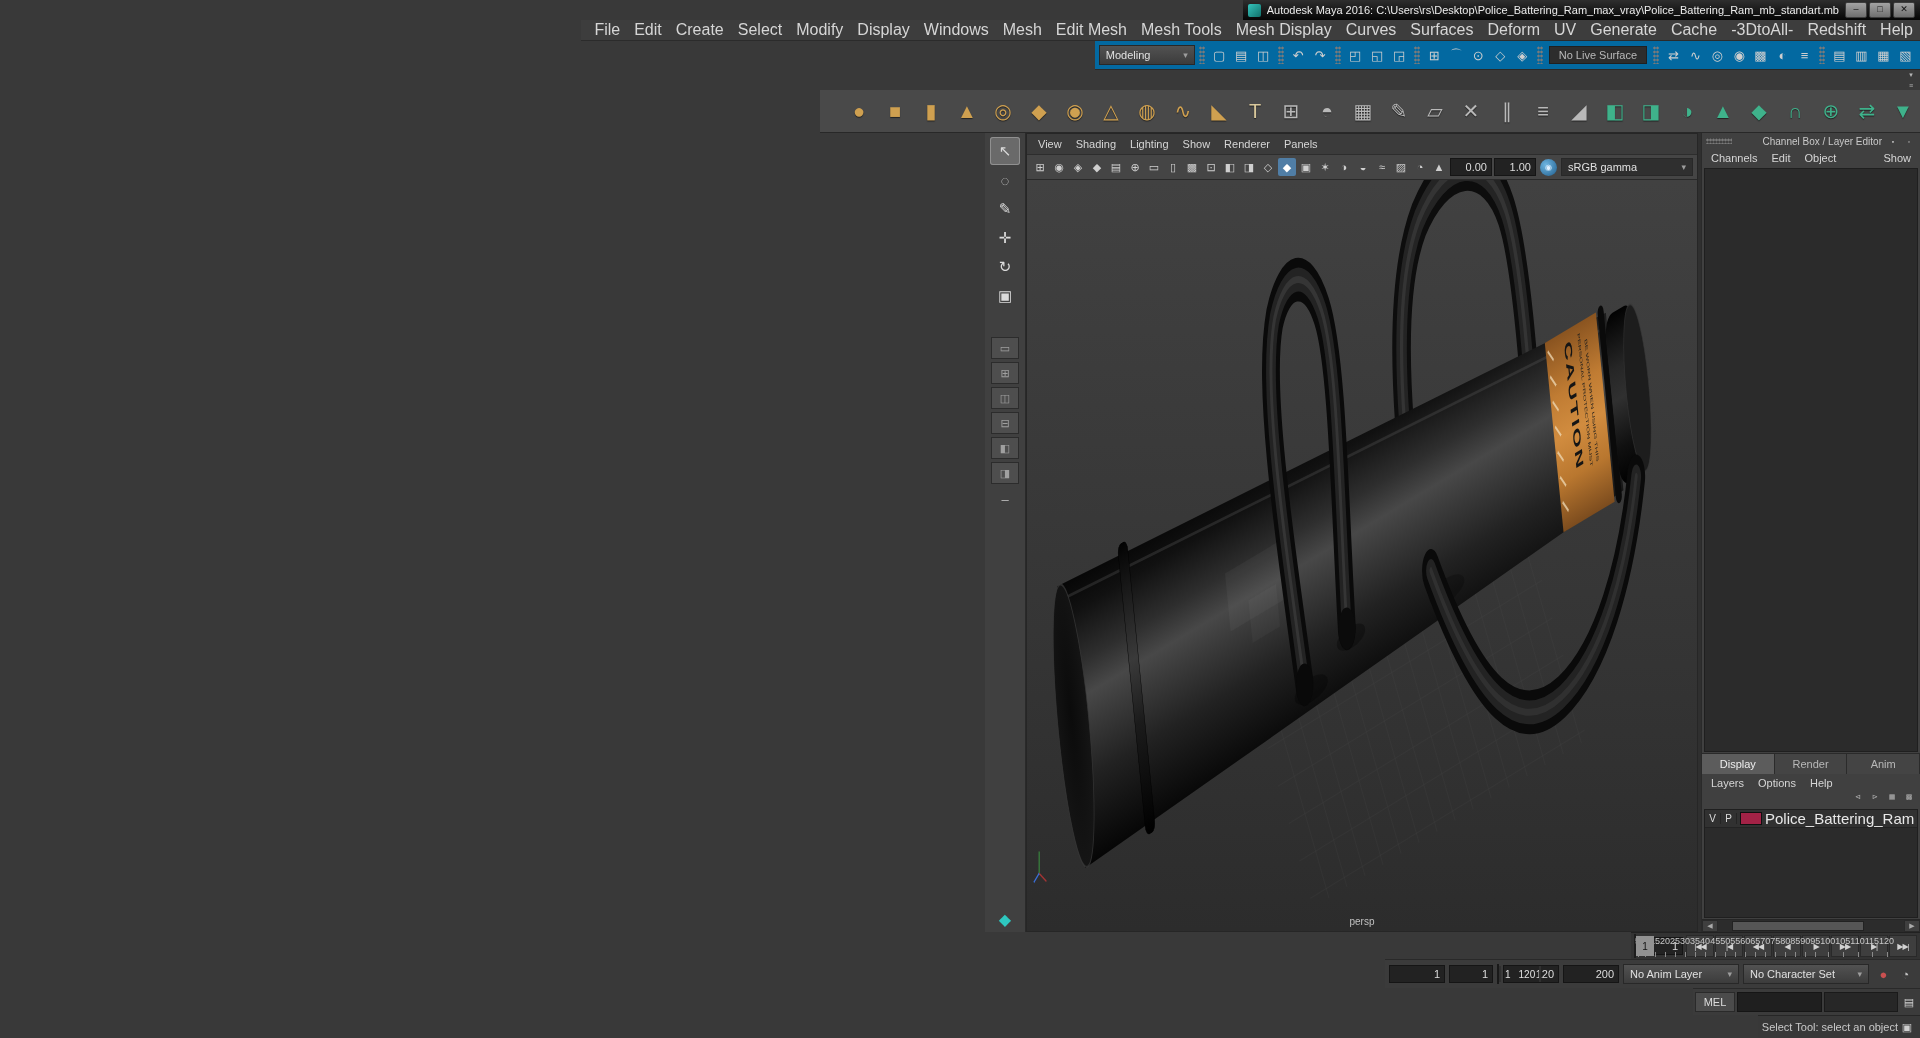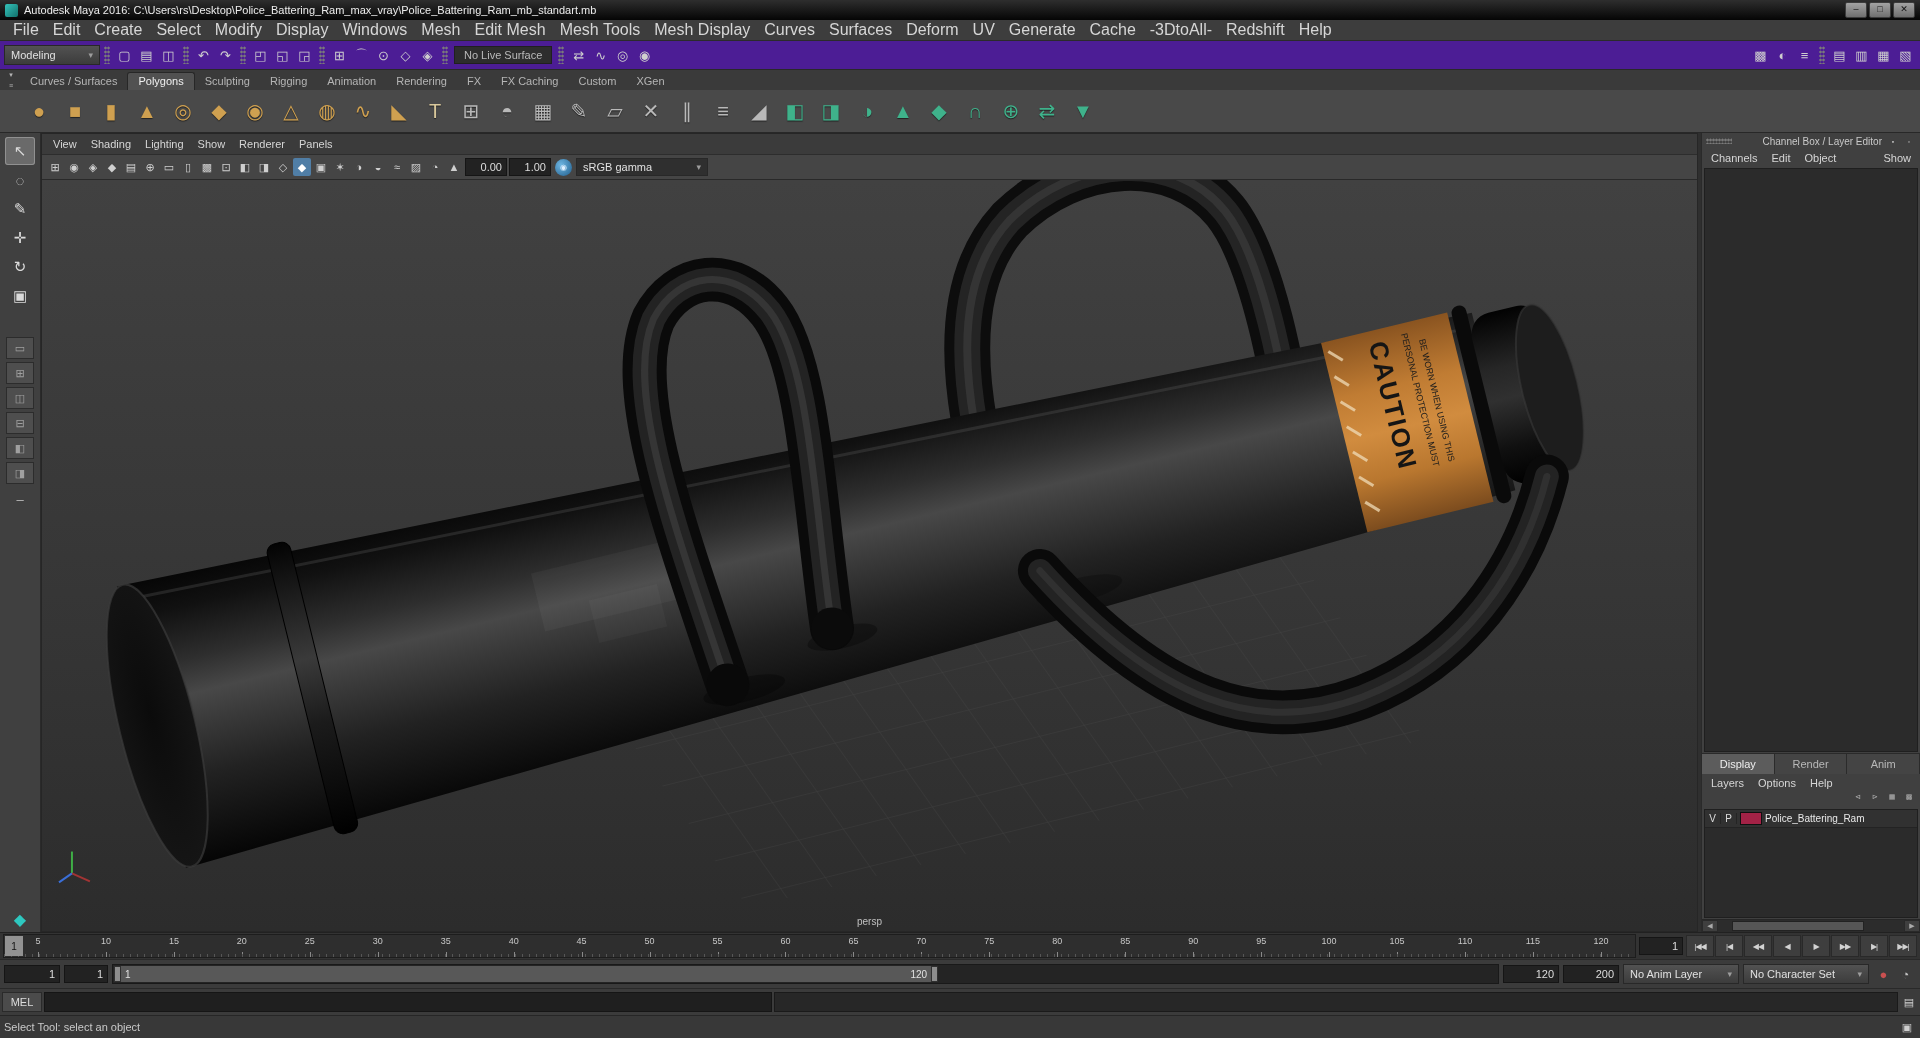--- a/index.html
+++ b/index.html
@@ -1,32 +1,32 @@
 <!DOCTYPE html>
 <html><head>
 <meta charset="utf-8">
 <style>
   html,body{margin:0;padding:0;background:#222;}
   .app{width:1920px;height:1038px;display:flex;flex-direction:column;background:#393939;
-       font-family:"Liberation Sans",sans-serif;font-size:12px;color:#ccc;overflow:hidden;user-select:none;}
+       font-family:"Liberation Sans",sans-serif;font-size:12px;color:#ccc;overflow:hidden;user-select:none;align-items:flex-end;}
 
   
   .titlebar{height:20px;flex:0 0 auto;background:linear-gradient(#2e2e2e,#050505);display:flex;align-items:center;padding:0 5px;gap:6px;}
   .app-icon{width:13px;height:13px;border-radius:2px;background:linear-gradient(135deg,#35c4bc,#11706a);flex:0 0 auto;}
   .title-text{font-size:11px;color:#ececec;white-space:nowrap;overflow:hidden;}
   .win-controls{margin-left:auto;display:flex;gap:2px;}
   .win-btn{width:20px;height:14px;background:linear-gradient(#a2a2a2,#6f6f6f);color:#111;font-size:9px;line-height:13px;text-align:center;border:1px solid #3c3c3c;border-radius:2px;}
 
   
   .menubar{height:20px;flex:0 0 auto;background:#3d3d3d;display:flex;align-items:center;padding-left:6px;border-bottom:1px solid #2b2b2b;}
   .menu-item{padding:0 7px;color:#d6d6d6;font-size:16px;white-space:nowrap;cursor:default;}
   .menu-item.small{font-size:11px;}
 
   
-  .statusline{height:28px;flex:0 0 auto;background:#4c1d95;display:flex;align-items:center;padding:0 4px;border-bottom:1px solid #292929;}
+  .statusline{height:28px;flex:0 0 auto;background:#0369a1;display:flex;align-items:center;padding:0 4px;border-bottom:1px solid #292929;}
   .dd{background:linear-gradient(#525252,#3c3c3c);border:1px solid #282828;height:20px;display:flex;align-items:center;justify-content:space-between;padding:0 6px;font-size:11px;color:#e0e0e0;box-sizing:border-box;}
   .menuset{width:96px;flex:0 0 auto;}
   .caret{font-size:9px;color:#9d9d9d;margin-left:4px;}
   .grip{width:6px;height:18px;margin:0 4px;background-image:radial-gradient(#7a7a7a 1px,transparent 1.2px);background-size:3px 4px;flex:0 0 auto;}
   .grip.h{width:26px;height:6px;margin:0;}
   .igroup{display:flex;align-items:center;gap:1px;}
   .icon-btn{width:21px;height:21px;display:flex;align-items:center;justify-content:center;color:#cfcfcf;font-size:13px;border-radius:2px;flex:0 0 auto;}
   .icon-btn.sm{width:18px;height:18px;font-size:11px;}
   .icon-btn.active{background:#507ea6;color:#fff;}
   .live-surface{background:#2d2d2d;border:1px solid #202020;color:#b9b9b9;font-size:11px;padding:2px 9px;margin:0 2px;white-space:nowrap;}
@@ -83,21 +83,21 @@
   .layer-editor{height:178px;flex:0 0 auto;display:flex;flex-direction:column;border-top:1px solid #2a2a2a;}
   .le-tabs{height:20px;flex:0 0 auto;display:flex;background:#383838;}
   .le-tab{flex:1;text-align:center;font-size:11px;color:#b8b8b8;line-height:20px;background:#444;border-right:1px solid #2b2b2b;}
   .le-tab.active{background:#5c5c5c;color:#eee;}
   .le-menus{height:18px;flex:0 0 auto;display:flex;align-items:center;padding-left:2px;}
   .le-icons{height:16px;flex:0 0 auto;display:flex;justify-content:flex-end;gap:3px;padding-right:4px;}
   .le-list{flex:1;background:#2b2b2b;border:1px solid #1f1f1f;margin:1px 2px;overflow:hidden;}
   .layer-row{height:17px;display:flex;align-items:center;background:#313131;border-bottom:1px solid #232323;}
   .lcell{width:15px;text-align:center;font-size:10px;color:#ddd;border-right:1px solid #242424;flex:0 0 auto;}
   .lswatch{width:20px;height:11px;background:var(--c,#888);border:1px solid #101010;margin:0 3px;flex:0 0 auto;}
-  .lname{font-size:10px;color:#e8e8e8;white-space:nowrap;}
+  .lname{font-size:15px;color:#e8e8e8;white-space:nowrap;}
   .hscroll{height:12px;flex:0 0 auto;display:flex;align-items:stretch;background:#333;border-top:1px solid #262626;}
   .harrow{width:14px;font-size:7px;color:#aaa;display:flex;align-items:center;justify-content:center;background:#3f3f3f;border:1px solid #292929;}
   .htrack{flex:1;position:relative;background:#2c2c2c;}
   .hthumb{position:absolute;left:14px;top:1px;bottom:1px;width:70%;background:#565656;border:1px solid #222;}
 
   
   .timeslider{height:26px;flex:0 0 auto;background:#333;display:flex;align-items:center;gap:3px;padding:0 3px;border-top:1px solid #212121;}
   .track{flex:1;height:22px;position:relative;background:#2e2e2e;border:1px solid #1d1d1d;}
   .track::after{content:"";position:absolute;left:0;right:0;bottom:0;height:3px;background:repeating-linear-gradient(90deg,#565656 0 1px,transparent 1px 7px);}
   .ticks{position:absolute;inset:0;display:flex;}
@@ -222,33 +222,20 @@
         <div class="icon-btn">▦</div>
         <div class="icon-btn">▧</div>
       </div>
   </div>
 
   <div class="shelf-tabs">
     <div class="shelf-corner">
 
     <div class="mini-icon">▾</div>
         <div class="mini-icon">≡</div>
-      </div>
-    <div class="tabs">
-
-    <span class="shelf-tab">Curves / Surfaces</span>
-        <span class="shelf-tab active">Polygons</span>
-        <span class="shelf-tab">Sculpting</span>
-        <span class="shelf-tab">Rigging</span>
-        <span class="shelf-tab">Animation</span>
-        <span class="shelf-tab">Rendering</span>
-        <span class="shelf-tab">FX</span>
-        <span class="shelf-tab">FX Caching</span>
-        <span class="shelf-tab">Custom</span>
-        <span class="shelf-tab">XGen</span>
       </div>
   </div>
 
   <div class="shelf">
 
   <div class="shelf-icon" style="--c: #cfa050;">
         <span class="glyph">●</span>
       </div>
       <div class="shelf-icon" style="--c: #cfa050;">
         <span class="glyph">■</span>

